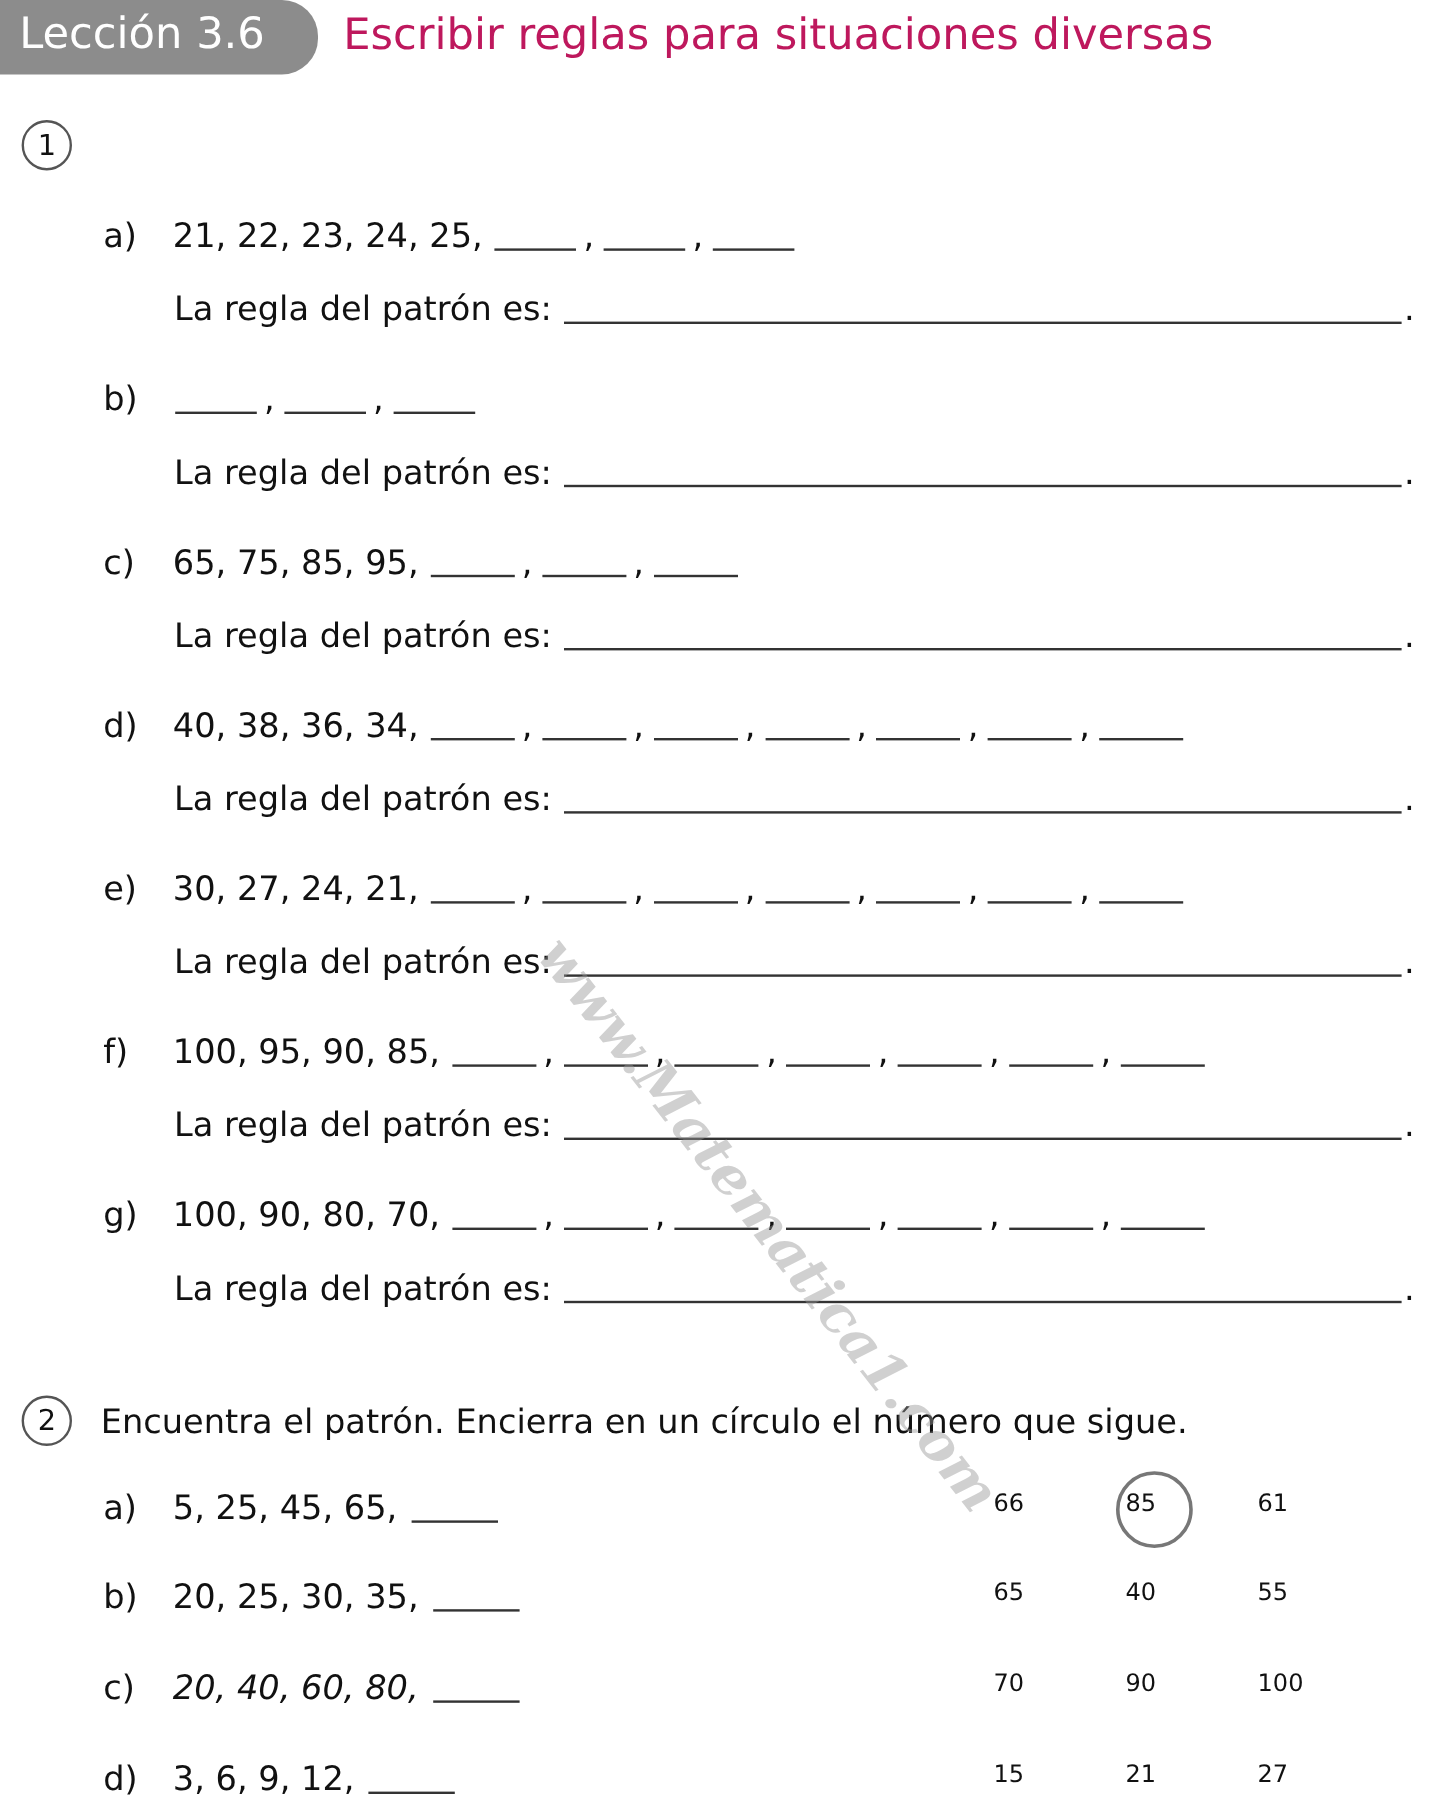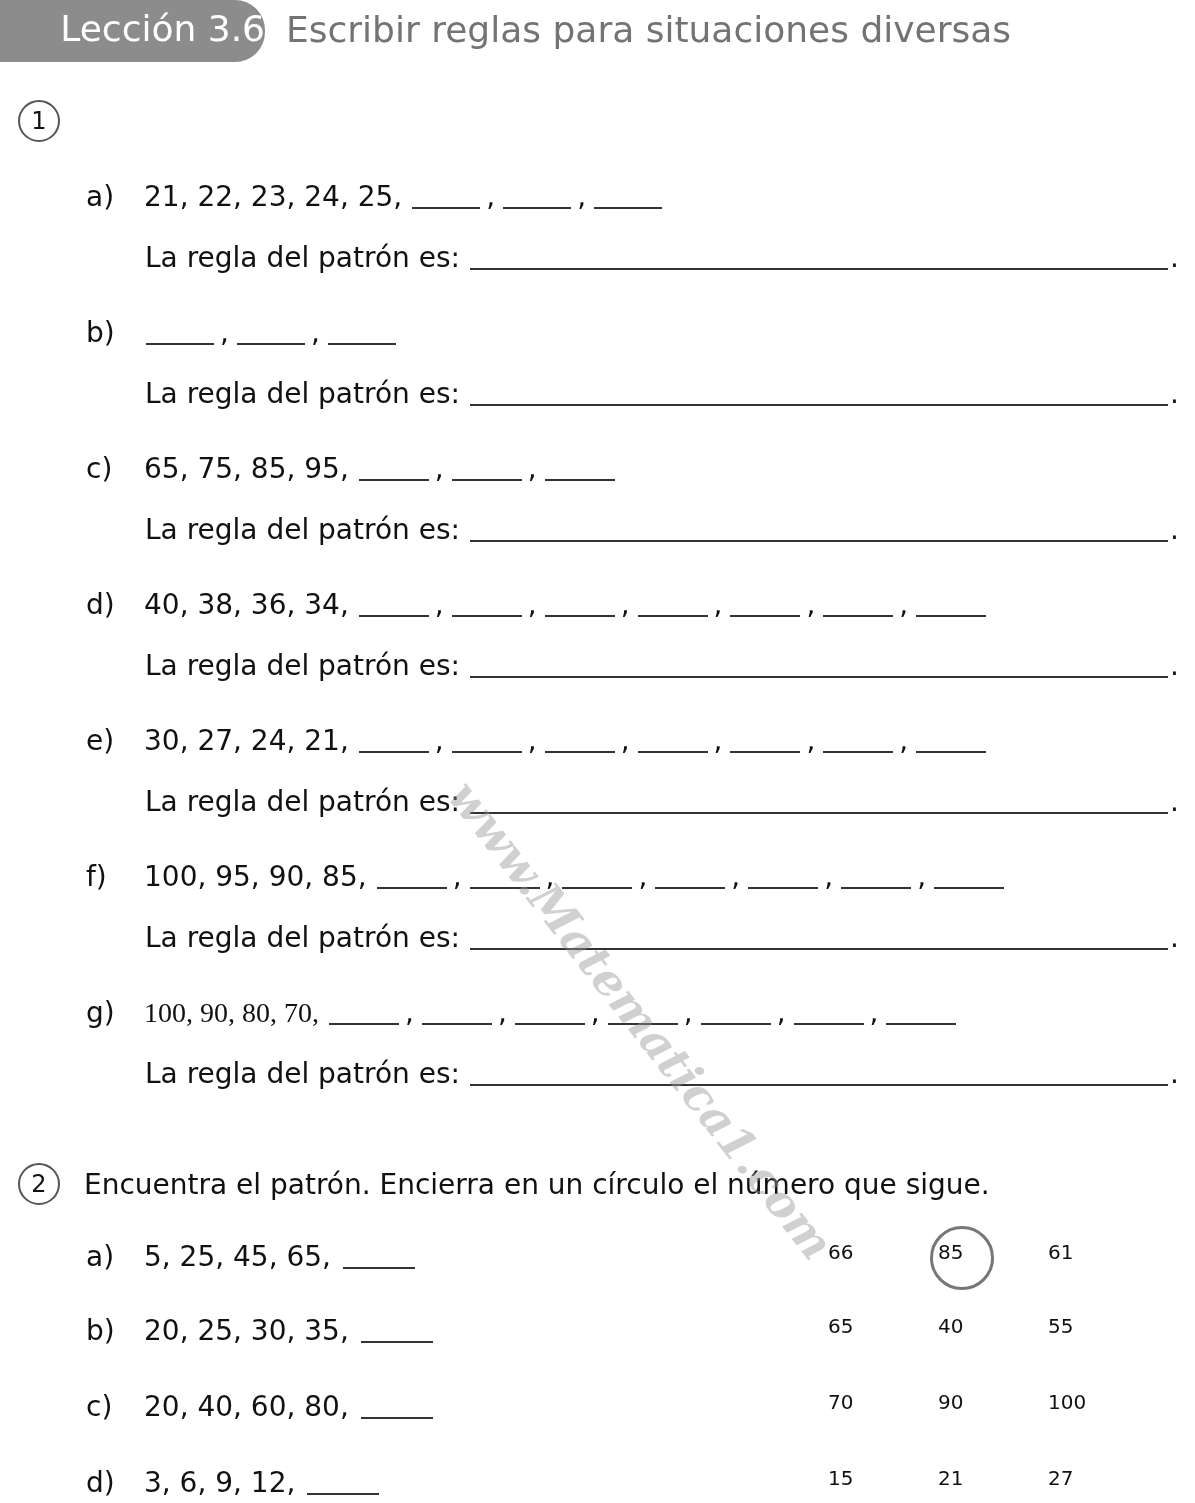--- a/index.html
+++ b/index.html
@@ -5,24 +5,24 @@
     html, body { margin: 0; padding: 0; background: #ffffff; }
     body {
       width: 1195px; height: 1503px; position: relative; overflow: hidden;
       font-family: "DejaVu Sans", sans-serif; color: #111;
     }
     .header { position: absolute; left: 0; top: 0; height: 62px; width: 1195px; }
     .lesson-badge {
       position: absolute; left: 0; top: 0; width: 265px; height: 62px;
       background: #8c8c8c; color: #fff; border-radius: 0 0 30px 0;
       border-top-right-radius: 30px;
-      font-size: 36px; line-height: 58px; padding-left: 16px; box-sizing: border-box; text-align: right;
+      font-size: 36px; line-height: 58px; padding-left: 16px; box-sizing: border-box;
     }
     .lesson-title {
-      position: absolute; left: 286px; top: 4px; font-size: 36px; line-height: 52px; color: #737373;
+      position: absolute; left: 286px; top: 4px; font-size: 36px; line-height: 52px; color: #be185d;
     }
     .q-head { position: absolute; left: 18px; display: flex; align-items: center; }
     .q-num {
       width: 42px; height: 42px; border: 2px solid #555; border-radius: 50%;
       display: flex; align-items: center; justify-content: center; font-size: 24px;
       box-sizing: border-box;
     }
     .q-text { margin-left: 24px; font-size: 28px; }
     .row { position: absolute; left: 86px; font-size: 28px; white-space: nowrap; display: flex; align-items: flex-end; }
     .row .letter { width: 58px; display: inline-block; }
@@ -158,21 +158,21 @@
       <span class="sep">,</span>
       <span class="blank" style="width: 70px;"></span>
     </div>
     <div class="rule" style="top: 921px;">
       <span>La regla del patrón es:</span>
       <span class="rule-line"></span>
       <span class="rule-dot">.</span>
     </div>
     <div class="row" style="top: 996px;">
       <span class="letter">g)</span>
-      <span style="margin-right: 8px; font-family: Liberation Serif, serif;">100, 90, 80, 70,</span>
+      <span style="margin-right: 8px;">100, 90, 80, 70,</span>
       <span class="blank" style="width: 70px;"></span>
       <span class="sep">,</span>
       <span class="blank" style="width: 70px;"></span>
       <span class="sep">,</span>
       <span class="blank" style="width: 70px;"></span>
       <span class="sep">,</span>
       <span class="blank" style="width: 70px;"></span>
       <span class="sep">,</span>
       <span class="blank" style="width: 70px;"></span>
       <span class="sep">,</span>
@@ -208,21 +208,21 @@
       <span style="margin-right: 10px;">20, 25, 30, 35,</span>
       <span class="blank" style="width: 72px;"></span>
     </div>
     <div class="options" style="top: 1314px;">
       <span class="opt">65</span>
       <span class="opt">40</span>
       <span class="opt">55</span>
     </div>
     <div class="row" style="top: 1390px;">
       <span class="letter">c)</span>
-      <span style="margin-right: 10px;">20, 40, 60, 80,</span>
+      <span style="margin-right: 10px; font-style: italic;">20, 40, 60, 80,</span>
       <span class="blank" style="width: 72px;"></span>
     </div>
     <div class="options" style="top: 1390px;">
       <span class="opt">70</span>
       <span class="opt">90</span>
       <span class="opt">100</span>
     </div>
     <div class="row" style="top: 1466px;">
       <span class="letter">d)</span>
       <span style="margin-right: 10px;">3, 6, 9, 12,</span>

